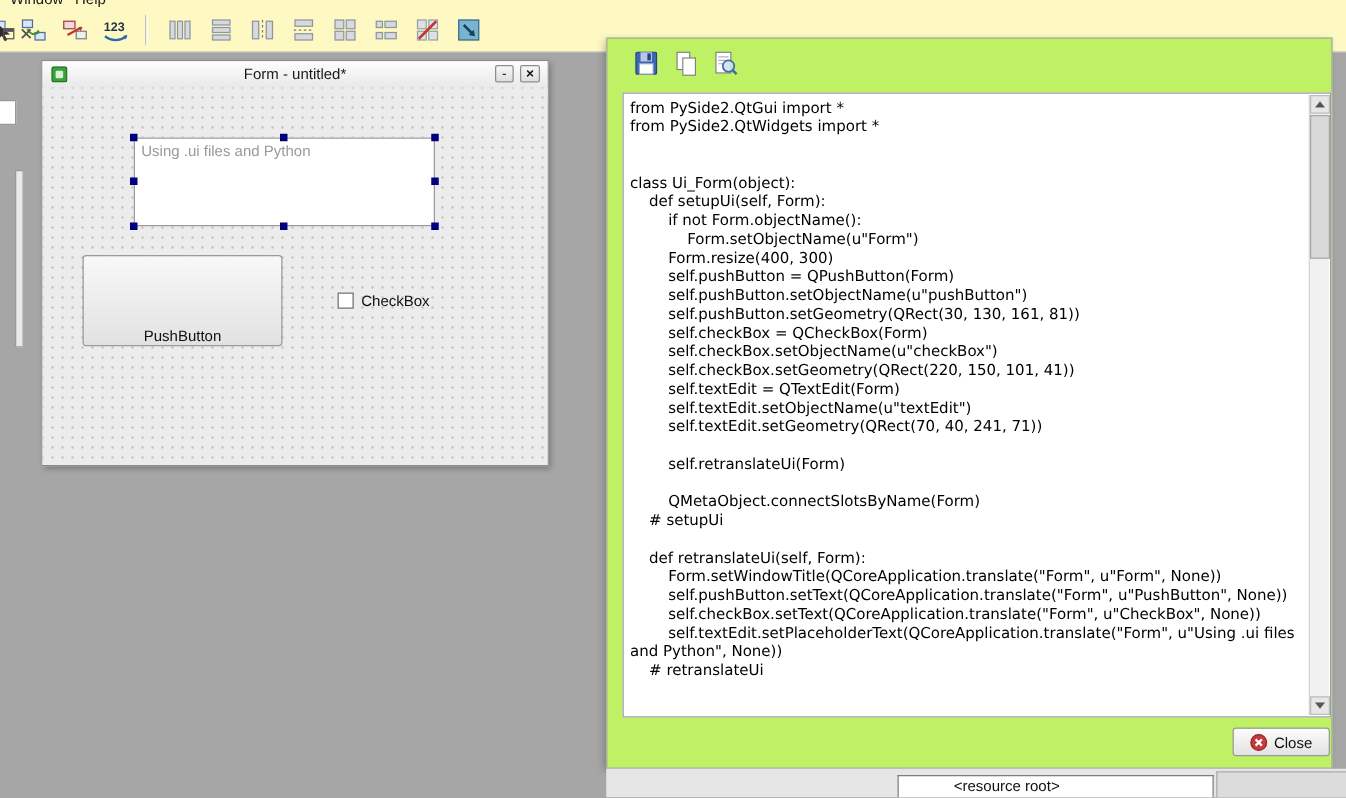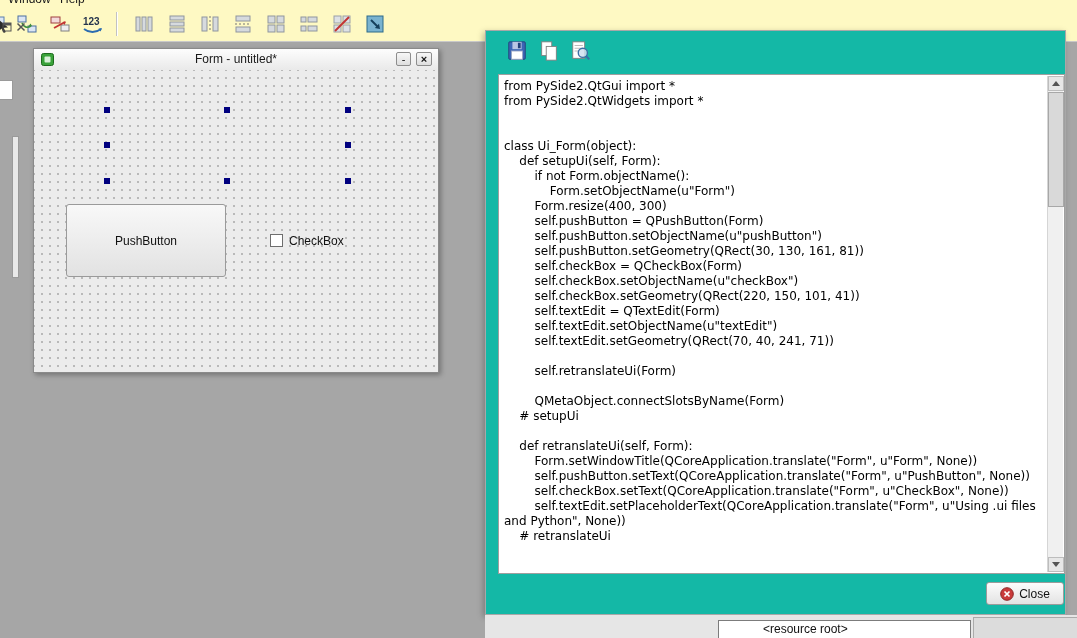--- a/index.html
+++ b/index.html
@@ -45,29 +45,29 @@
   .form-canvas { position:absolute; left:0; top:21px; right:0; bottom:0;
                  background-color:#ececec;
                  background-image:radial-gradient(circle, #b9b9b9 0.9px, transparent 1px);
                  background-size:8px 8px; background-position:4px 4px; }
   .textedit { position:absolute; left:73px; top:40px; width:241px; height:71px;
               background:#ffffff; border:1px solid #9b9b9b; }
   .textedit .placeholder { padding:3px 5px; font-size:12px; color:#9a9a9a; }
   .handle { position:absolute; width:6px; height:6px; background:#00007f; }
   .pushbutton { position:absolute; left:32px; top:134px; width:160px; height:73px;
                 background:linear-gradient(#f8f8f8,#e2e2e2); border:1px solid #9a9a9a;
-                border-radius:3px; display:flex; align-items:center; justify-content:center;
+                border-radius:3px; display:flex; align-items:flex-end; justify-content:center;
                 font-size:12px; color:#111; }
   .checkbox { position:absolute; left:236px; top:150px; width:101px; height:41px;
               display:flex; align-items:center; gap:6px; }
   .checkbox .indicator { width:13px; height:13px; background:#ffffff; border:1px solid #6e6e6e; }
   .checkbox .cb-label { font-size:12px; color:#111; }
   
   .code-dialog { position:absolute; left:485px; top:30px; width:581px; height:585px;
-                 background:#14b8a6; border:1px solid #a8a8a8;
+                 background:#bef264; border:1px solid #a8a8a8;
                  box-shadow:-2px 2px 6px rgba(0,0,0,.25); }
   .dlg-btn { position:absolute; top:7px; width:26px; height:26px; display:flex;
              align-items:center; justify-content:center; border-radius:3px; }
   .dlg-btn.b0 { left:18px; } .dlg-btn.b1 { left:50px; } .dlg-btn.b2 { left:82px; }
   .code-area { position:absolute; left:12px; top:43px; width:567px; height:500px;
                background:#ffffff; border:1px solid #9f9f9f; overflow:hidden; }
   .code-pre { position:absolute; left:0; top:0; right:17px; bottom:0; overflow:hidden;
               font-family:"DejaVu Sans", sans-serif; font-size:12px; line-height:15px;
               padding:4px 2px 4px 5px; white-space:pre; color:#000; }
   .vscroll { position:absolute; top:1px; right:1px; bottom:1px; width:16px;
@@ -220,20 +220,23 @@
         <rect x="0.5" y="0.5" width="12" height="12" rx="2" fill="#3aa23a" stroke="#1d6b1d"></rect>
         <rect x="3.5" y="3.5" width="6" height="6" rx="1" fill="#d8f0d8"></rect>
       </svg>
       <span>Form - untitled*</span>
       <div class="win-btn min">-</div>
       <div class="win-btn close">×</div>
     </div>
 
     <div class="form-canvas">
 
+      <div class="textedit">
+        <div class="placeholder">Using .ui files and Python</div>
+      </div>
 
       <div class="handle" style="left:70px;  top:37px;"></div>
       <div class="handle" style="left:190px; top:37px;"></div>
       <div class="handle" style="left:311px; top:37px;"></div>
       <div class="handle" style="left:70px;  top:72px;"></div>
       <div class="handle" style="left:311px; top:72px;"></div>
       <div class="handle" style="left:70px;  top:108px;"></div>
       <div class="handle" style="left:190px; top:108px;"></div>
       <div class="handle" style="left:311px; top:108px;"></div>
 

